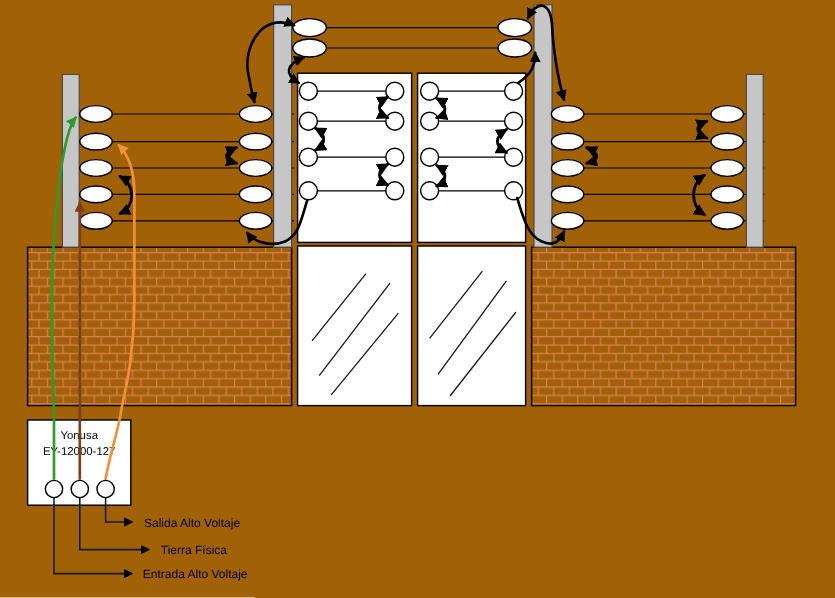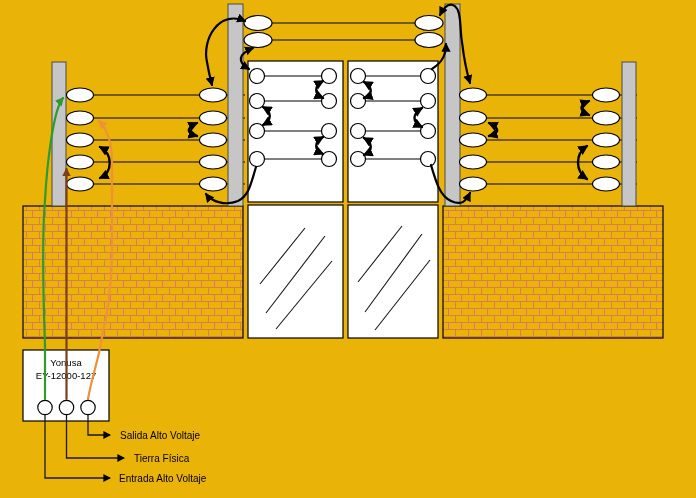--- a/index.html
+++ b/index.html
@@ -1,16 +1,16 @@
 <!DOCTYPE html>
 <html style="--c-green: #2e9b2e; --c-brown: #7a3f1b; --c-orange: #ef913c; --c-post: #c6c6c6; --c-post-border: #4a4a4a; --c-brick: #e0795a;"><head>
 <meta charset="utf-8">
 <style>
   html,body{margin:0;padding:0;background:#fff;}
-  .canvas{position:relative;width:696px;height:498px;background:#eab308;overflow:hidden;}
+  .canvas{position:relative;width:696px;height:498px;background:#a16207;overflow:hidden;}
   svg{display:block;}
   svg text{font-family:"Liberation Sans","DejaVu Sans",sans-serif;fill:#000;}
   .wire{stroke:#000;stroke-width:1;fill:none;}
   .outline{stroke:#000;stroke-width:1.2;fill:#fff;}
   .post{fill:var(--c-post);stroke:var(--c-post-border);stroke-width:1;}
   .wallrect{fill:url(#brick);stroke:#000;stroke-width:1.2;}
   .brickline{stroke:var(--c-brick);stroke-width:1;fill:none;}
   .jumper{stroke:#000;stroke-width:2.4;fill:none;stroke-linecap:round;}
   .conn{stroke:#000;stroke-width:2.2;fill:none;stroke-linecap:round;}
   .cable{stroke-width:2.2;fill:none;stroke-linecap:round;}

